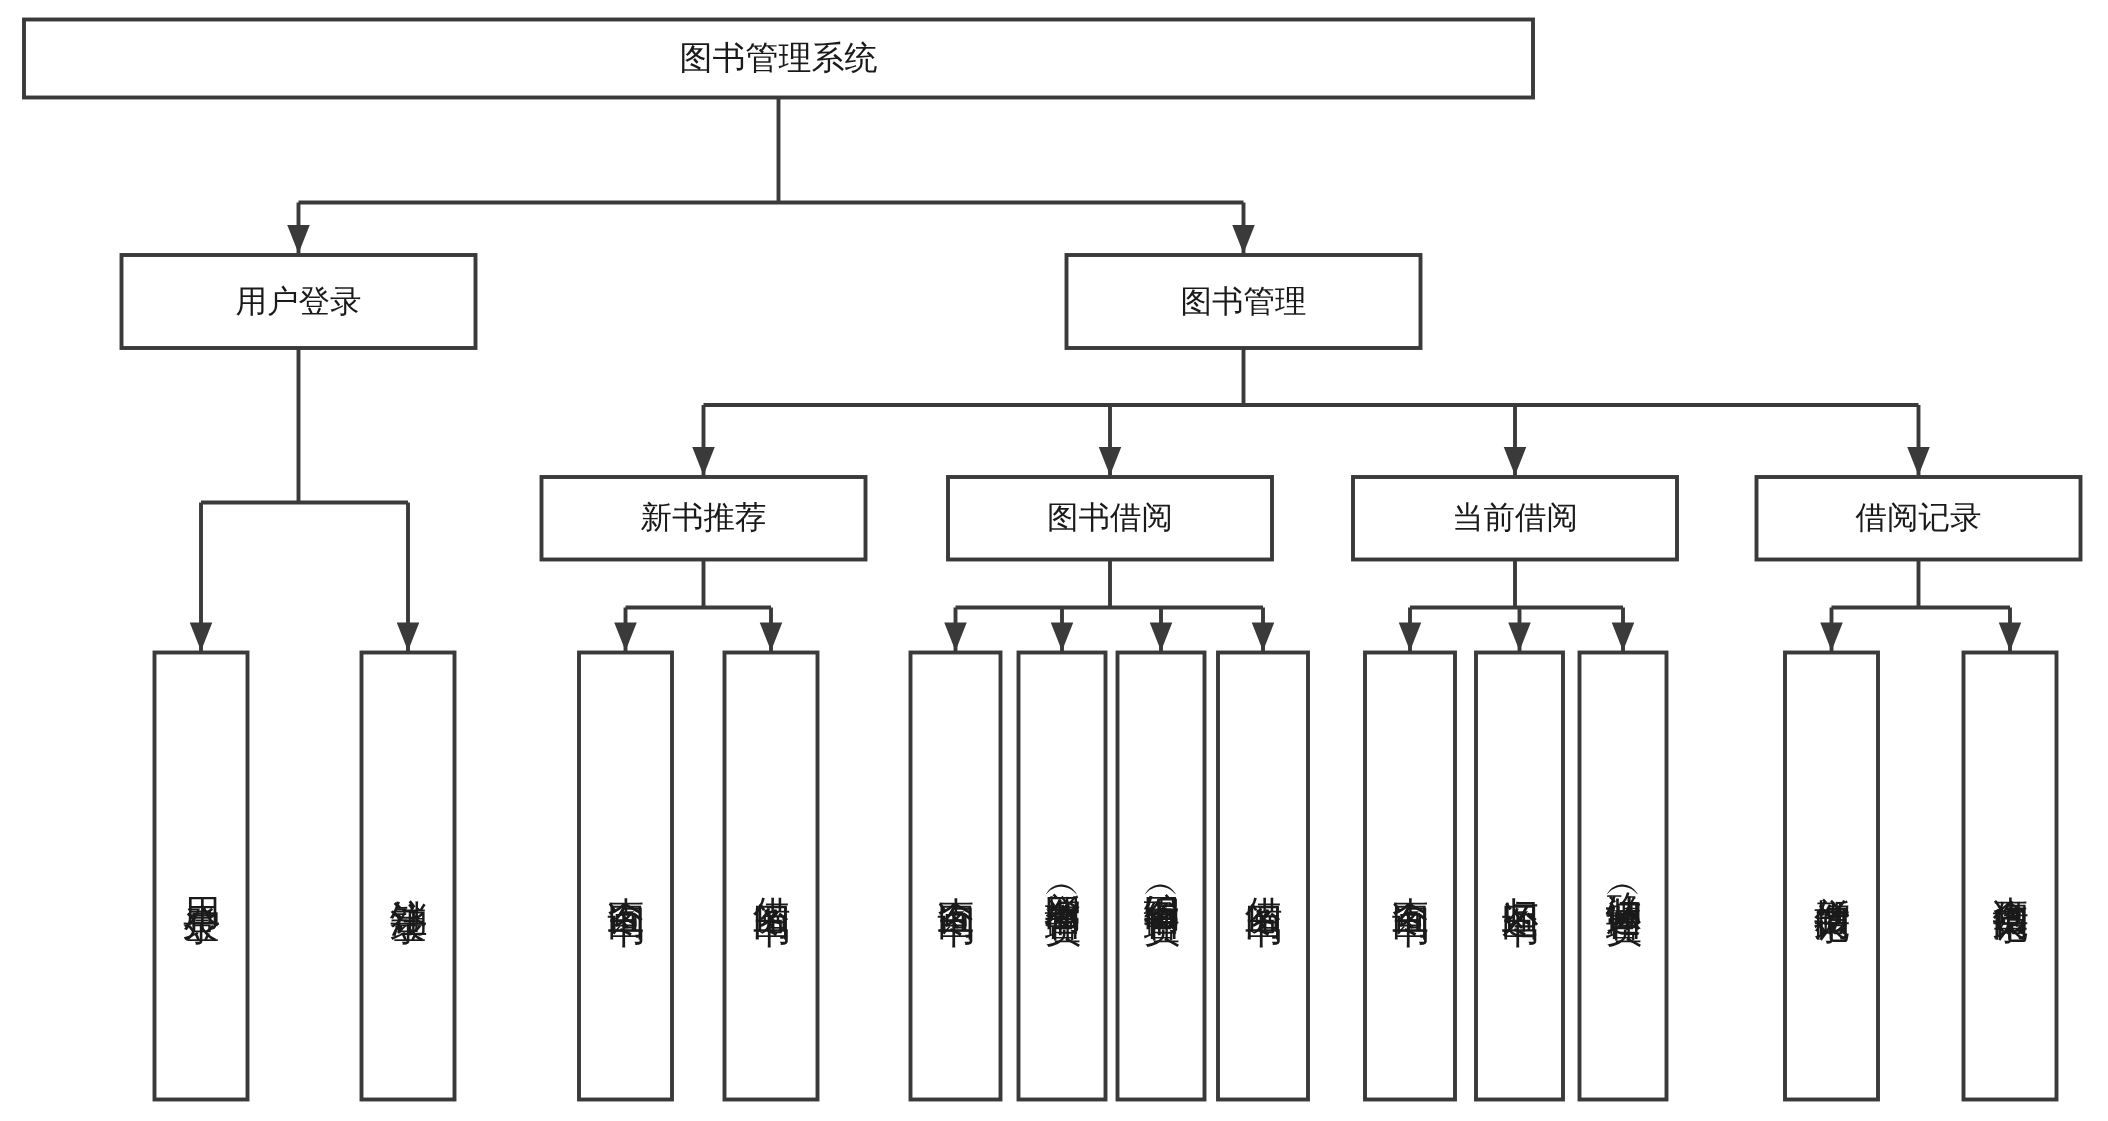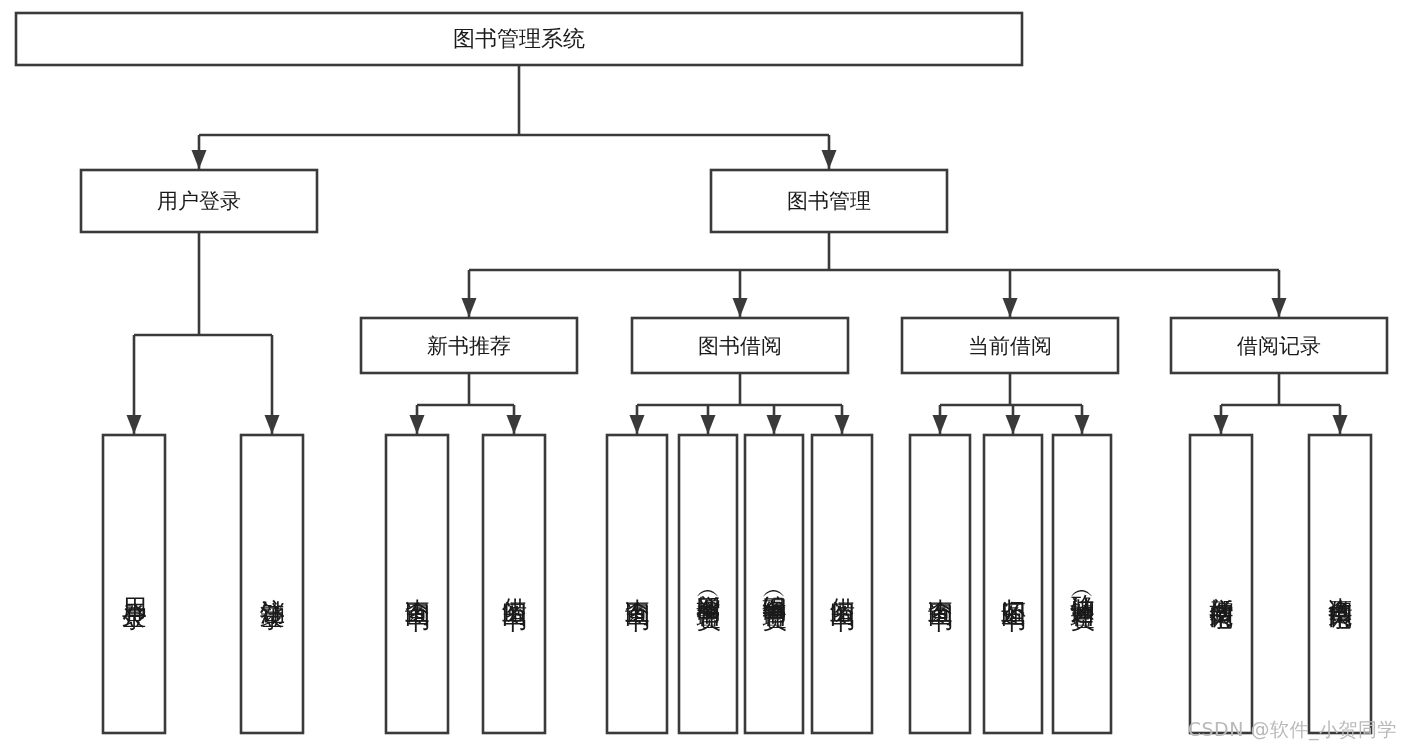--- a/index.html
+++ b/index.html
@@ -252,15 +252,14 @@
         <span class="leaf-label" style="font-size: 24px; letter-spacing: 2px;">确认归还（管理员）</span>
       </div>
       <div class="leaf-label-wrap" style="left: 1190px; top: 435px; width: 62px; height: 298px;">
         <span class="leaf-label" style="font-size: 24px; letter-spacing: 2px;">新增借阅记录</span>
       </div>
       <div class="leaf-label-wrap" style="left: 1309px; top: 435px; width: 62px; height: 298px;">
         <span class="leaf-label" style="font-size: 24px; letter-spacing: 2px;">查询借阅记录</span>
       </div>
     </div>
 
-  <div id="watermark">CSDN @软件_小贺同学</div>
 
 </div>
 
 </body></html>

